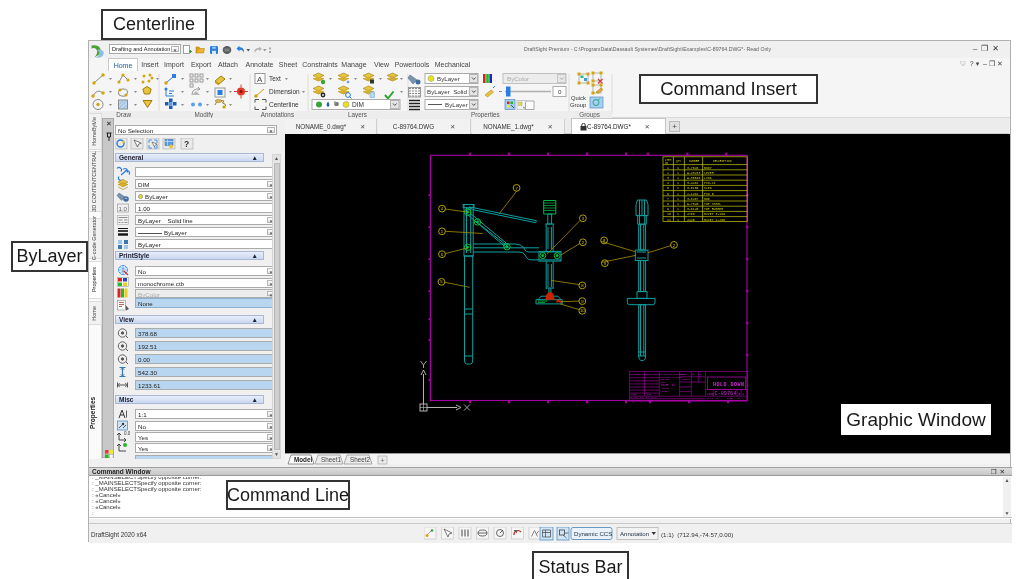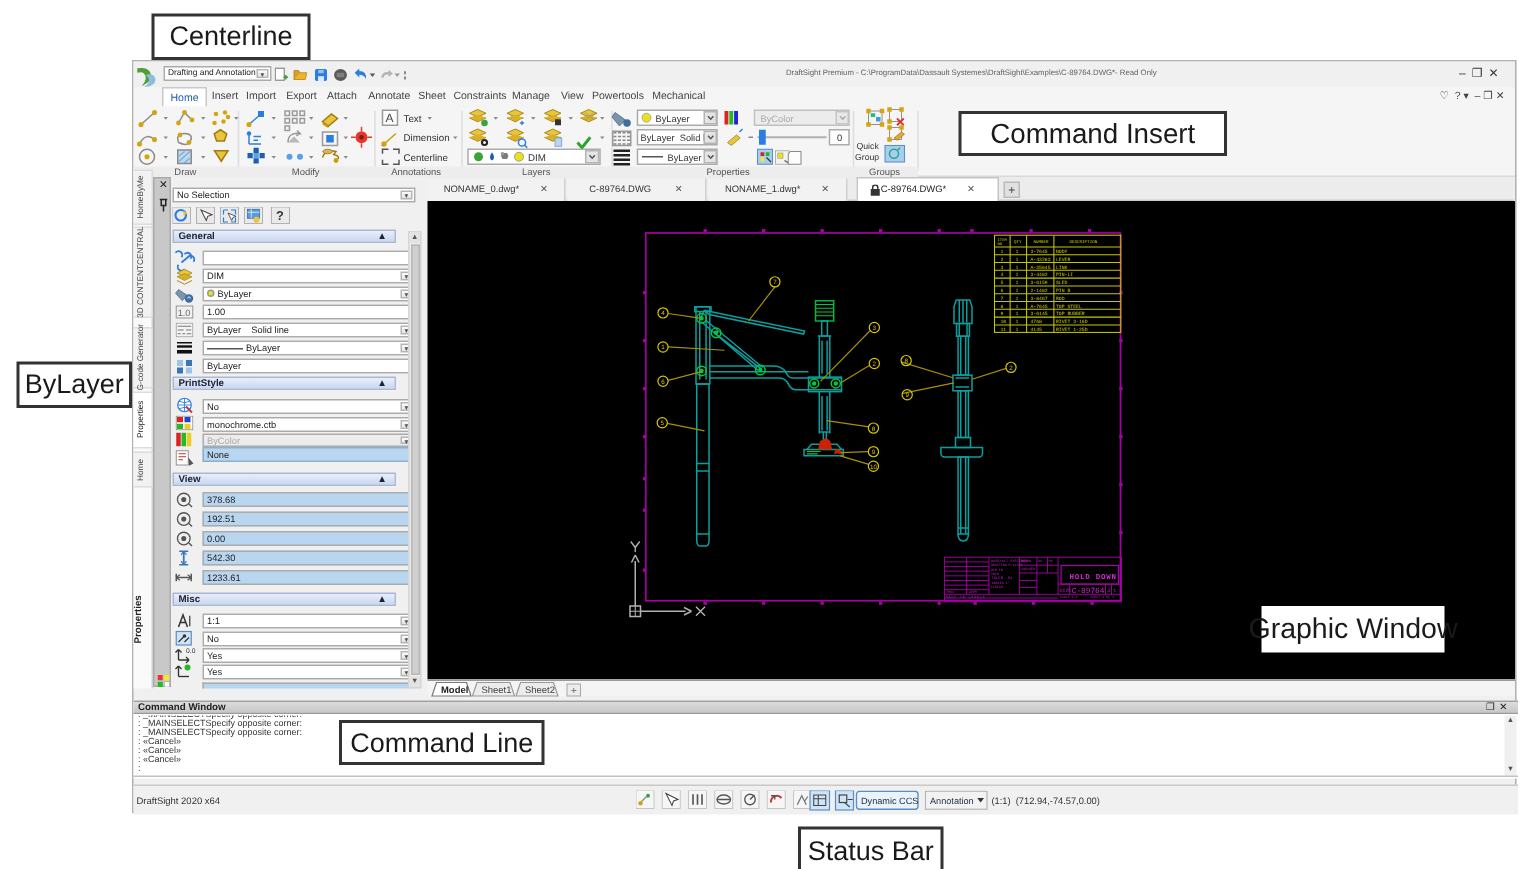--- a/index.html
+++ b/index.html
@@ -31,23 +31,23 @@
 .fldb { background:#b8d6f0; }
 .hdr { position:absolute; left:25px; width:150px; height:9px; background:linear-gradient(#e8eefb,#c9d7f1); border:1px solid #aab8d4; font-weight:bold; font-size:6.5px; color:#223; line-height:8px; padding-left:3px; }
 .drop { position:absolute; right:1px; top:1px; bottom:1px; width:8px; background:linear-gradient(#fdfdfd,#e3e3e3); border:1px solid #b5b5b5; font-size:5px; color:#555; text-align:center; line-height:7px; }
 </style>
 </head>
 <body>
 
 <div class="lbl" style="left:101px; top:9px; width:106px; height:31px; font-size:18px;">Centerline</div>
 <div class="lbl" style="left:639px; top:74px; width:179px; height:30px; font-size:18.5px;">Command Insert</div>
 <div class="lbl" style="left:11px; top:241px; width:77px; height:31px; font-size:18px;">ByLayer</div>
-<div class="lbl" style="left:226px; top:480px; width:137px; height:30px; font-size:18px;">Command Line</div>
+<div class="lbl" style="left:226px; top:480px; width:124px; height:30px; font-size:18px;">Command Line</div>
 <div class="lbl" style="left:532px; top:541px; width:97px; height:32px; font-size:18px;margin-top:10px;">Status Bar</div>
-<div class="lbl" style="left:841px; top:404px; width:122px; height:31px; font-size:19px; border:none; z-index:60;">Graphic Window</div>
+<div class="lbl" style="left:841px; top:404px; width:150px; height:31px; font-size:19px; border:none; z-index:60;">Graphic Window</div>
 
 <div id="app">
   <div id="titlebar">
     <svg class="abs" style="left:1px;top:3px;" width="16" height="15" viewBox="0 0 16 15">
       <path d="M1.5 1.5 Q8 0.5 10 4 Q12 8 8.5 11 L4.5 13.5 Q9 8 6 5 Q4.5 3.5 1.5 4.5 Z" fill="#4e9e3a"></path>
       <path d="M7 6 Q12 4.5 13.5 8 Q14.5 11.5 10 13.5 L6 14 Q10.5 11 9 8 Q8.5 6.8 7 6 Z" fill="#8ebede"></path>
     </svg>
     <div class="fld" style="left:20px;top:3px;width:72px;height:10px;line-height:8px;font-size:5.6px;">Drafting and Annotation<span class="drop">▾</span></div>
     <svg class="abs" style="left:94px;top:3px;" width="100" height="12" viewBox="0 0 100 12">
 

